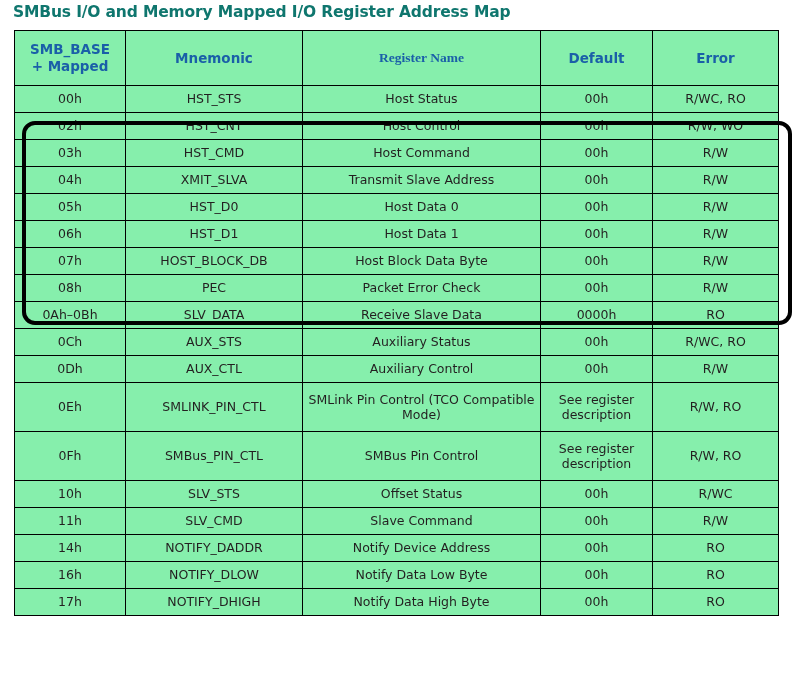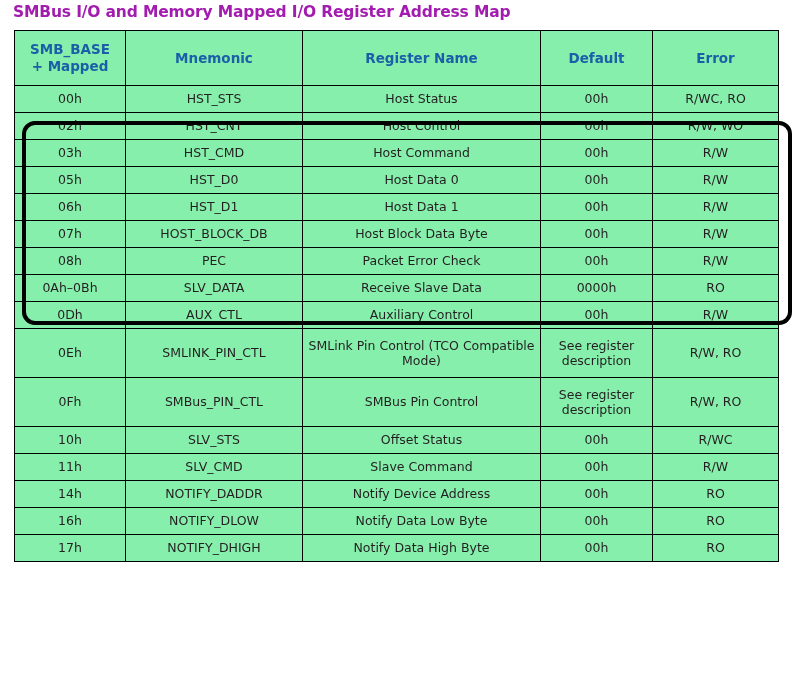--- a/index.html
+++ b/index.html
@@ -13,21 +13,21 @@
     font-family: "DejaVu Sans", "Liberation Sans", sans-serif;
     position: relative;
     overflow: hidden;
   }
   #page-title {
     position: absolute;
     left: 13px;
     top: 3px;
     font-size: 15.5px;
     font-weight: bold;
-    color: #a21caf;
+    color: #0f766e;
     letter-spacing: -0.15px;
     white-space: nowrap;
   }
   #table-wrap {
     position: absolute;
     left: 14px;
     top: 30px;
     width: 764px;
   }
   table.reg-table {
@@ -57,21 +57,21 @@
     height: 26px;
     line-height: 1.22;
   }
   table.reg-table tbody tr.tall td {
     height: 48px;
   }
   td.col-name, th.col-name {
     text-align: left;
     padding-left: 10px;
   }
-  th.col-name { text-align: center; padding-left: 4px; }
+  th.col-name { text-align: center; padding-left: 4px; font-family: Liberation Serif, serif; }
 
   
   col.c-offset  { width: 111px; }
   col.c-mnem    { width: 177px; }
   col.c-name    { width: 238px; }
   col.c-default { width: 112px; }
   col.c-type    { width: 126px; }
 
   
   #highlight-box {
@@ -128,20 +128,27 @@
           <td>R/W, WO</td>
         </tr>
         <tr>
           <td>03h</td>
           <td>HST_CMD</td>
           <td class="col-name">Host Command</td>
           <td>00h</td>
           <td>R/W</td>
         </tr>
         <tr>
+          <td>04h</td>
+          <td>XMIT_SLVA</td>
+          <td class="col-name">Transmit Slave Address</td>
+          <td>00h</td>
+          <td>R/W</td>
+        </tr>
+        <tr>
           <td>05h</td>
           <td>HST_D0</td>
           <td class="col-name">Host Data 0</td>
           <td>00h</td>
           <td>R/W</td>
         </tr>
         <tr>
           <td>06h</td>
           <td>HST_D1</td>
           <td class="col-name">Host Data 1</td>
@@ -161,20 +168,27 @@
           <td class="col-name">Packet Error Check</td>
           <td>00h</td>
           <td>R/W</td>
         </tr>
         <tr>
           <td>0Ah–0Bh</td>
           <td>SLV_DATA</td>
           <td class="col-name">Receive Slave Data</td>
           <td>0000h</td>
           <td>RO</td>
+        </tr>
+        <tr>
+          <td>0Ch</td>
+          <td>AUX_STS</td>
+          <td class="col-name">Auxiliary Status</td>
+          <td>00h</td>
+          <td>R/WC, RO</td>
         </tr>
         <tr>
           <td>0Dh</td>
           <td>AUX_CTL</td>
           <td class="col-name">Auxiliary Control</td>
           <td>00h</td>
           <td>R/W</td>
         </tr>
         <tr class="tall">
           <td>0Eh</td>

